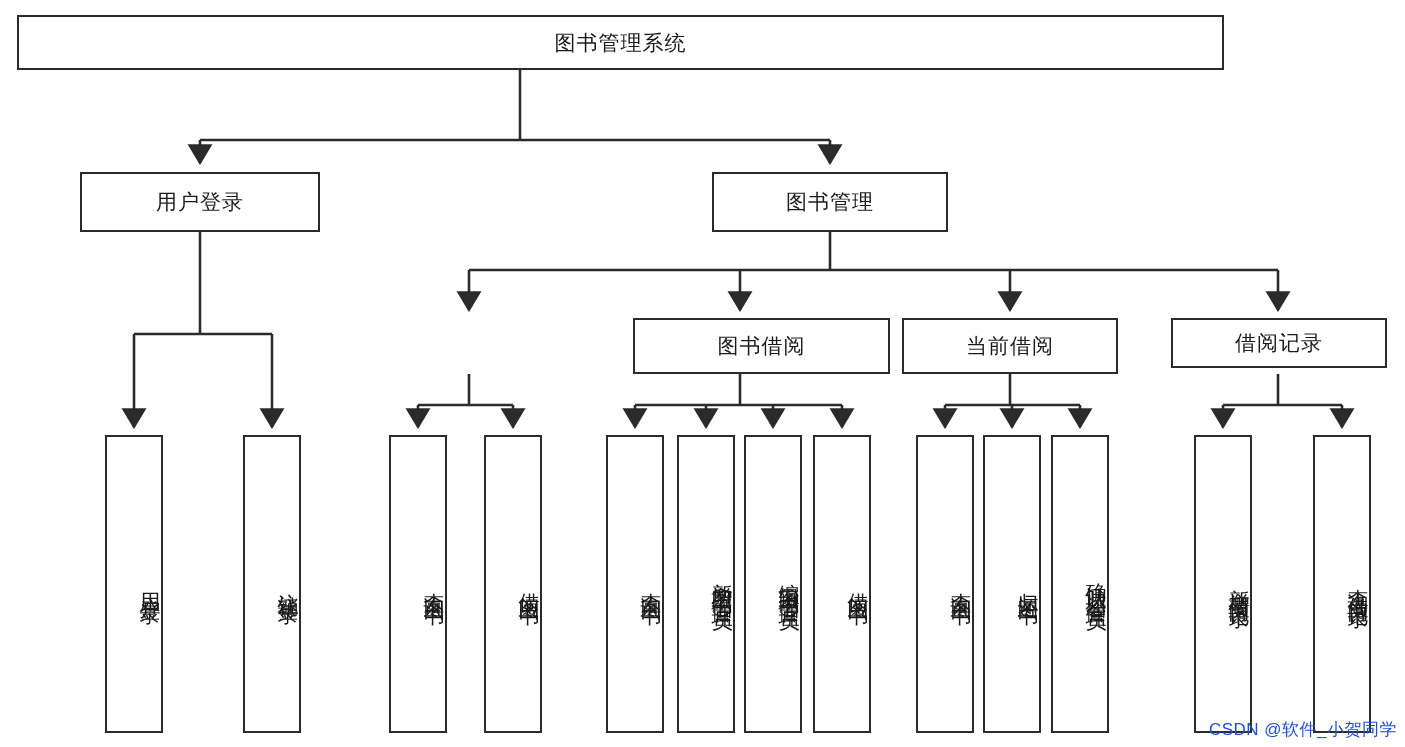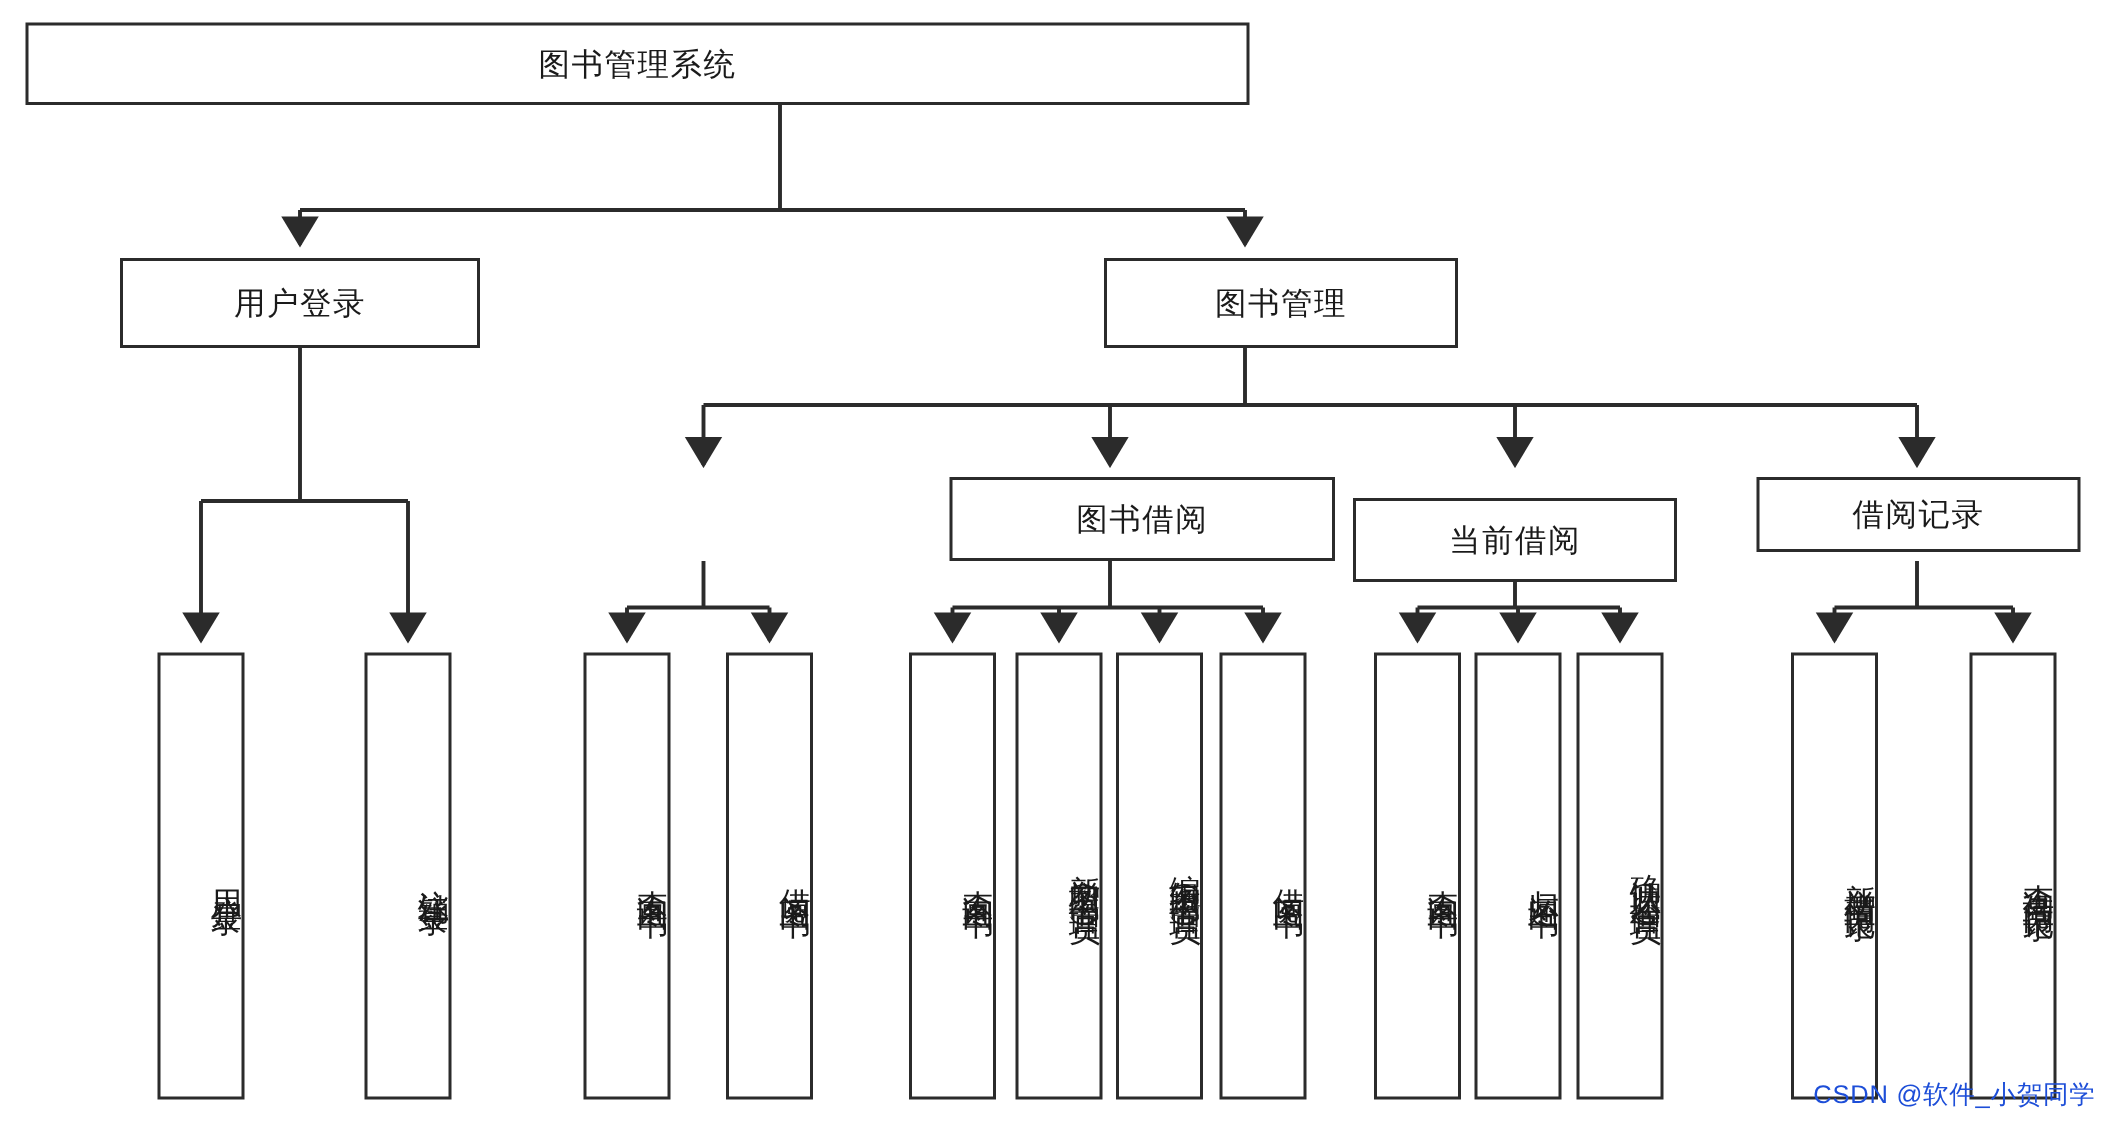--- a/index.html
+++ b/index.html
@@ -112,35 +112,35 @@
       <path d="M 1012 405 L 1012 427" marker-end="url(#arrow)"></path>
       <path d="M 1080 405 L 1080 427" marker-end="url(#arrow)"></path>
 
       <path d="M 1278 374 L 1278 405"></path>
       <path d="M 1223 405 L 1342 405"></path>
       <path d="M 1223 405 L 1223 427" marker-end="url(#arrow)"></path>
       <path d="M 1342 405 L 1342 427" marker-end="url(#arrow)"></path>
     </g>
   </svg>
 
-  <div class="node h" style="left:17px; top:15px; width:816px; height:55px;">
+  <div class="node h" style="left:17px; top:15px; width:1207px; height:55px;">
     <span>图书管理系统</span>
   </div>
 
   <div class="node h" style="left:80px; top:172px; width:240px; height:60px;">
     <span>用户登录</span>
   </div>
-  <div class="node h" style="left:712px; top:172px; width:236px; height:60px;margin-left:24px;">
+  <div class="node h" style="left:712px; top:172px; width:236px; height:60px;">
     <span>图书管理</span>
   </div>
 
   <div class="node h" style="left:633px; top:318px; width:257px; height:56px;">
     <span>图书借阅</span>
   </div>
-  <div class="node h" style="left:902px; top:318px; width:216px; height:56px;margin-top:14px;">
+  <div class="node h" style="left:902px; top:318px; width:216px; height:56px;">
     <span>当前借阅</span>
   </div>
   <div class="node h" style="left:1171px; top:318px; width:216px; height:50px;">
     <span>借阅记录</span>
   </div>
 
   <div class="node v" style="left:105px; top:435px; width:58px; height:298px;">
     <span class="vtext">用户登录</span>
   </div>
   <div class="node v" style="left:243px; top:435px; width:58px; height:298px;">

